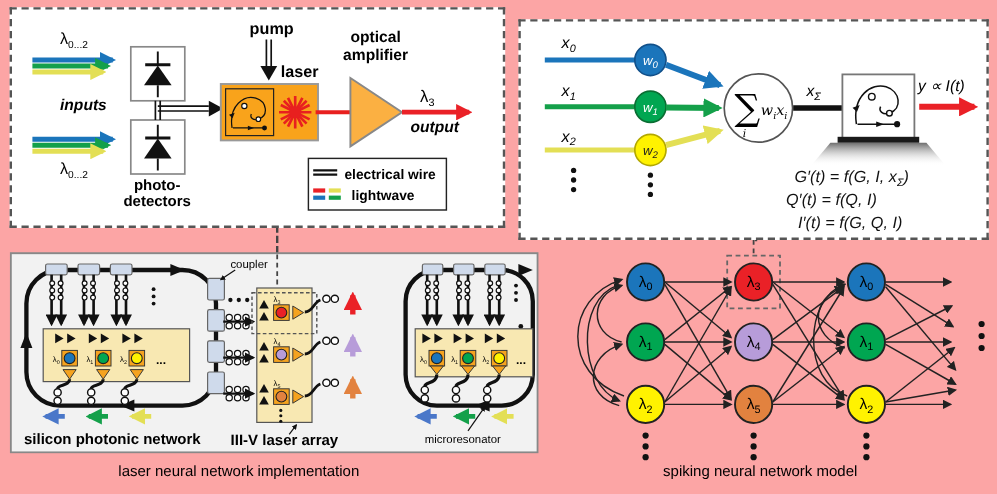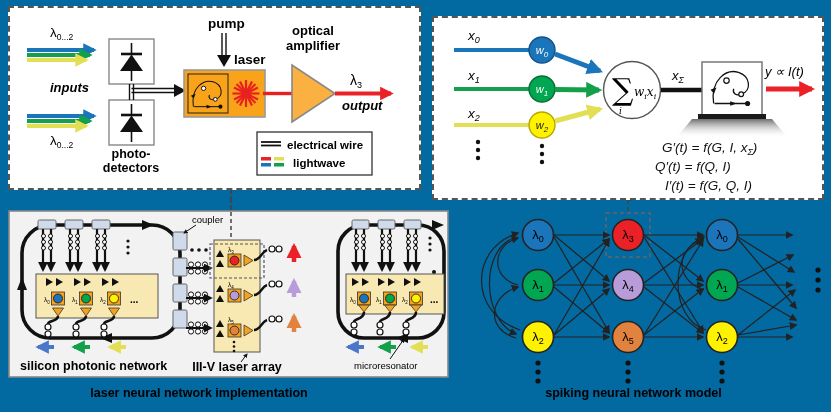--- a/index.html
+++ b/index.html
@@ -1,19 +1,19 @@
 <!DOCTYPE html>
 <html><head>
 <meta charset="utf-8">
 <style>
   html,body{margin:0;padding:0;background:#fff;}
-  #stage{position:relative;width:831px;height:412px;background:#0369a1;font-family:"Liberation Sans",sans-serif;overflow:hidden;}
+  #stage{position:relative;width:831px;height:412px;background:#fca5a5;font-family:"Liberation Sans",sans-serif;overflow:hidden;}
   .panel-dashed{position:absolute;border:2px dashed #555;box-sizing:border-box;background:#fff;}
   .connector{position:absolute;width:0;border-left:2px dashed #444;}
-  .caption{position:absolute;font-weight:bold;font-size:12.5px;color:#000;text-align:center;}
+  .caption{position:absolute;font-weight:normal;font-size:12.5px;color:#000;text-align:center;}
   svg text{font-family:"Liberation Sans",sans-serif;}
   .serif{font-family:"DejaVu Serif",serif;}
   .it{font-style:italic;}
   .bold{font-weight:bold;}
 </style>
 </head>
 <body>
 
 <div id="stage">
 

